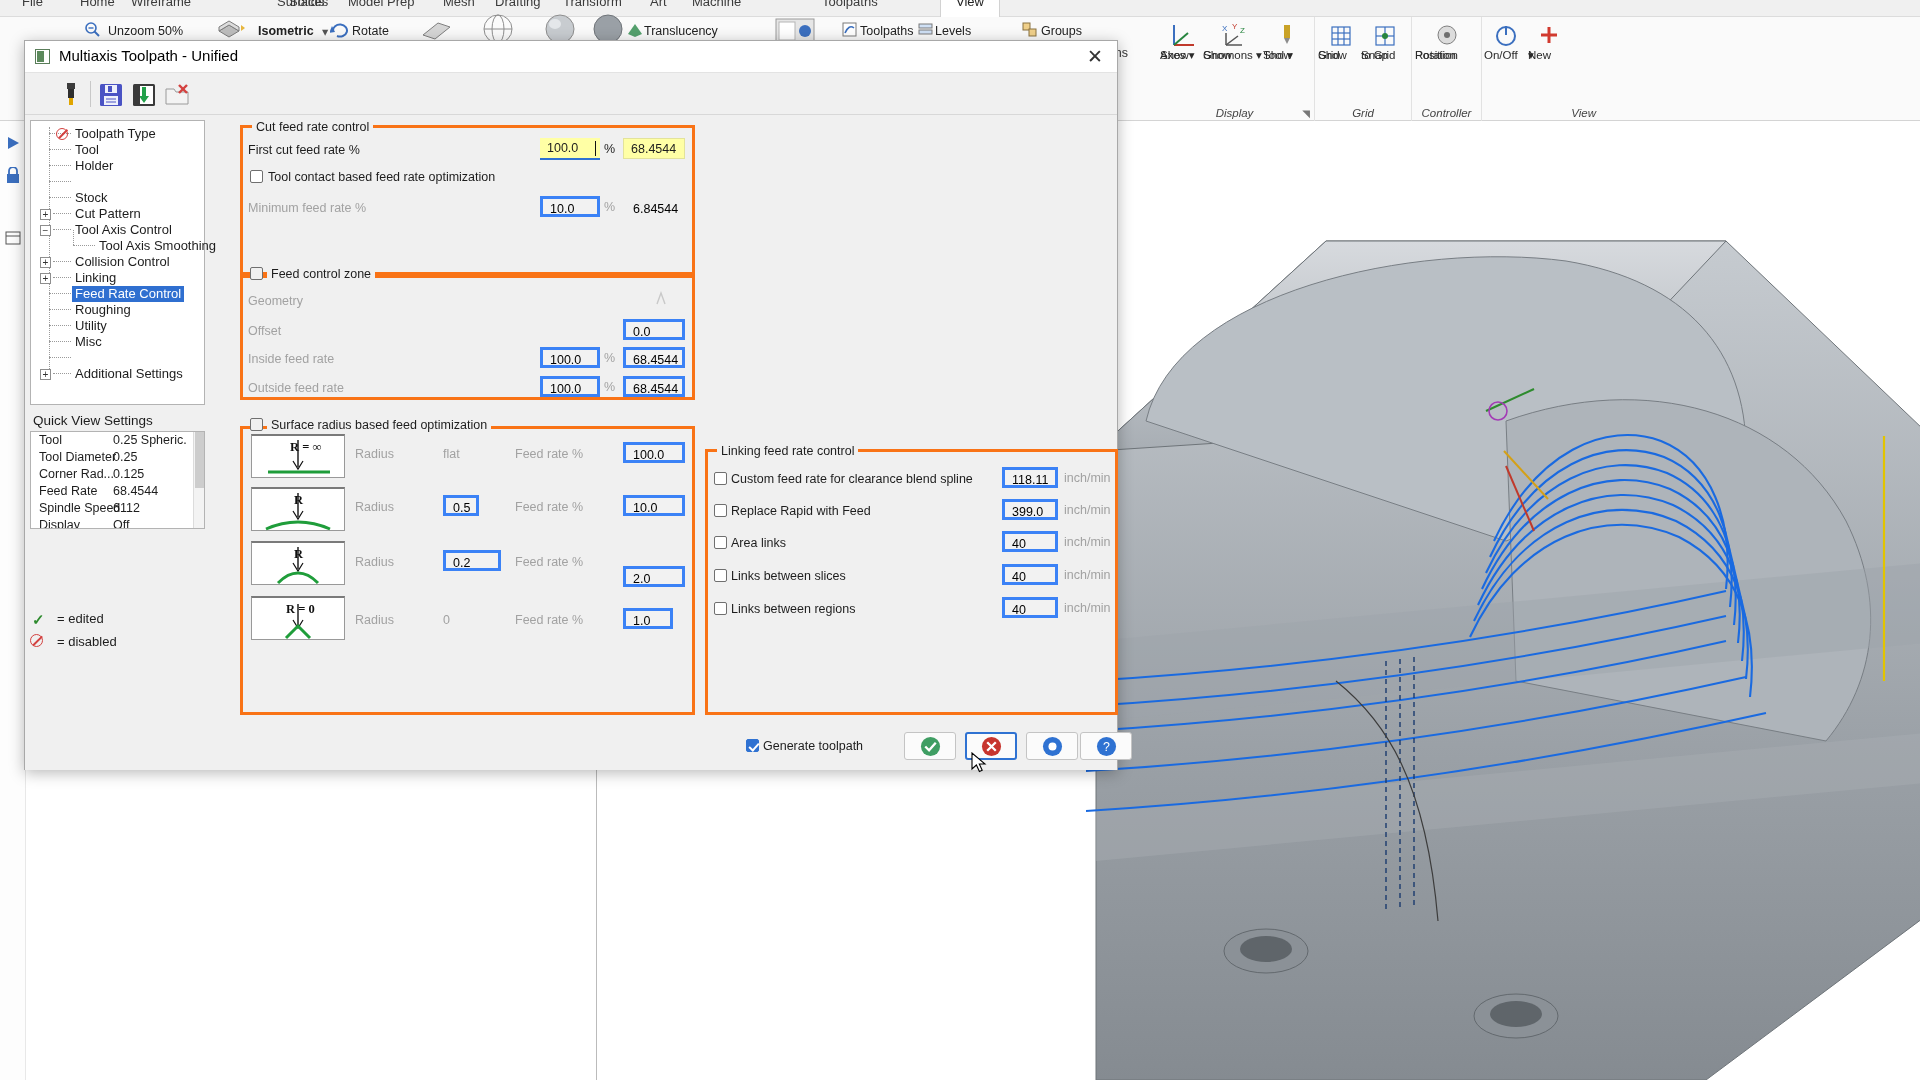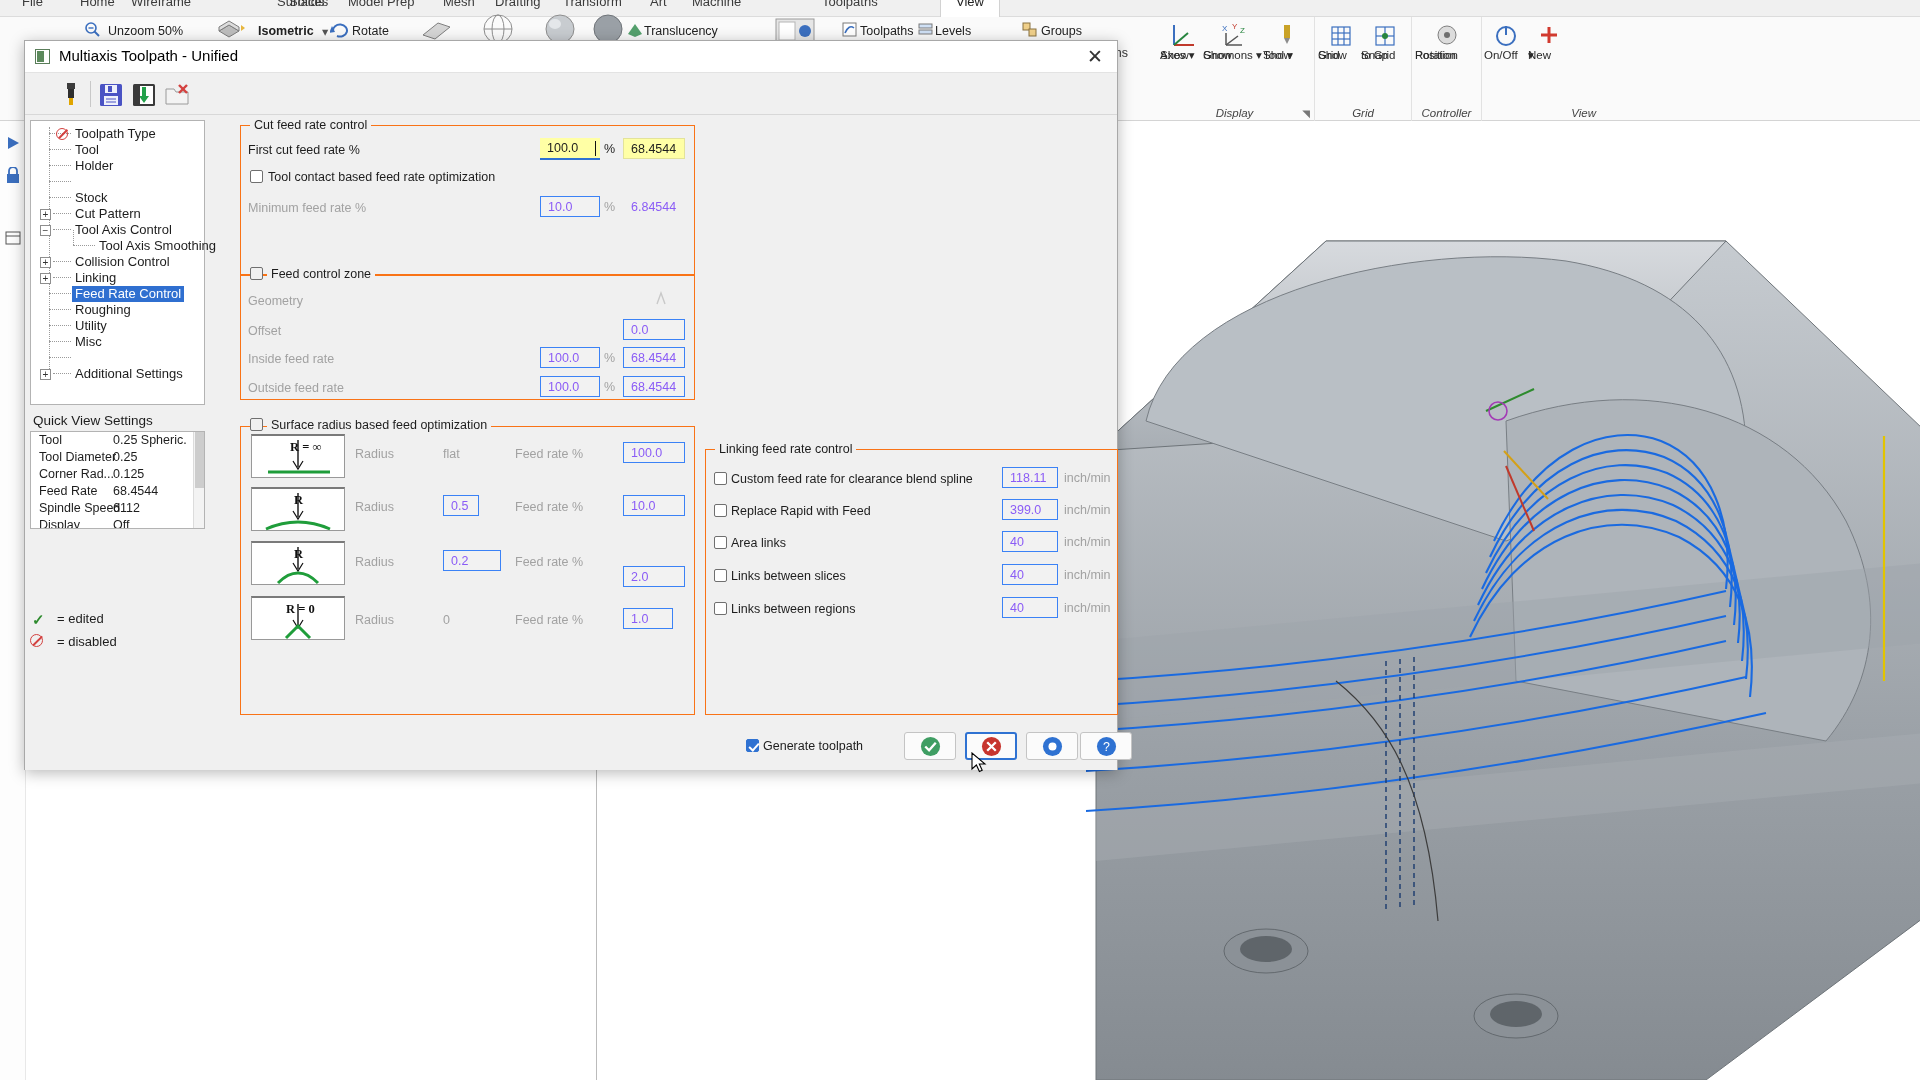--- a/index.html
+++ b/index.html
@@ -169,43 +169,43 @@
     position: absolute; left: 5px; width: 13px; height: 13px;
     border: 1.7px solid #d3413f; border-radius: 50%;
   }
   .lg-ban::after {
     content: ""; position: absolute; left: 0; top: 4.5px; width: 13px;
     height: 1.7px; background: #d3413f; transform: rotate(-45deg);
   }
 
   
   .grp {
-    position: absolute; border: 1px solid #f97316; background: transparent; padding-left: 42px;
+    position: absolute; border: 3px solid #f97316; background: transparent; padding-left: 42px;
   }
   .grp-title {
     position: absolute; top: -8px; left: 9px; background: #f0f0f0;
     padding: 0 4px; font-size: 12.5px; color: #1d1d1d;
   }
 
   .lbl { position: absolute; font-size: 12.5px; color: #1d1d1d; white-space: nowrap; }
   .lbl.dim { color: #a2a2a2; }
 
   .cb {
     position: absolute; width: 13px; height: 13px; background: #fff;
     border: 1px solid #6f6f6f; border-radius: 2px; cursor: pointer;
   }
   .cb.checked { background: #2f72d2; border-color: #2f72d2; }
   .cb.checked::after {
     content: ""; position: absolute; left: 4px; top: 1px; width: 4px; height: 8px;
     border: solid #fff; border-width: 0 2px 2px 0; transform: rotate(42deg);
   }
 
   .fld {
-    position: absolute; height: 21px; background: #f2f2f2; border: 1px solid #3b82f6;
-    font-size: 12.5px; color: #8b5cf6; line-height: 20px; padding-left: 7px;
+    position: absolute; height: 21px; background: #f2f2f2; border: 3px solid #3b82f6;
+    font-size: 12.5px; color: #000000; line-height: 20px; padding-left: 7px;
   }
   .fld.active {
     background: #ffffa5; border: 1px solid #e3e39a; color: #1d1d1d;
   }
   .fld.focus {
     background: #ffffa5; border: none; border-bottom: 2px solid #2f72d2;
     color: #1d1d1d; height: 22px;
   }
   .caret {
     position: absolute; right: 4px; top: 3px; width: 1px; height: 15px;

